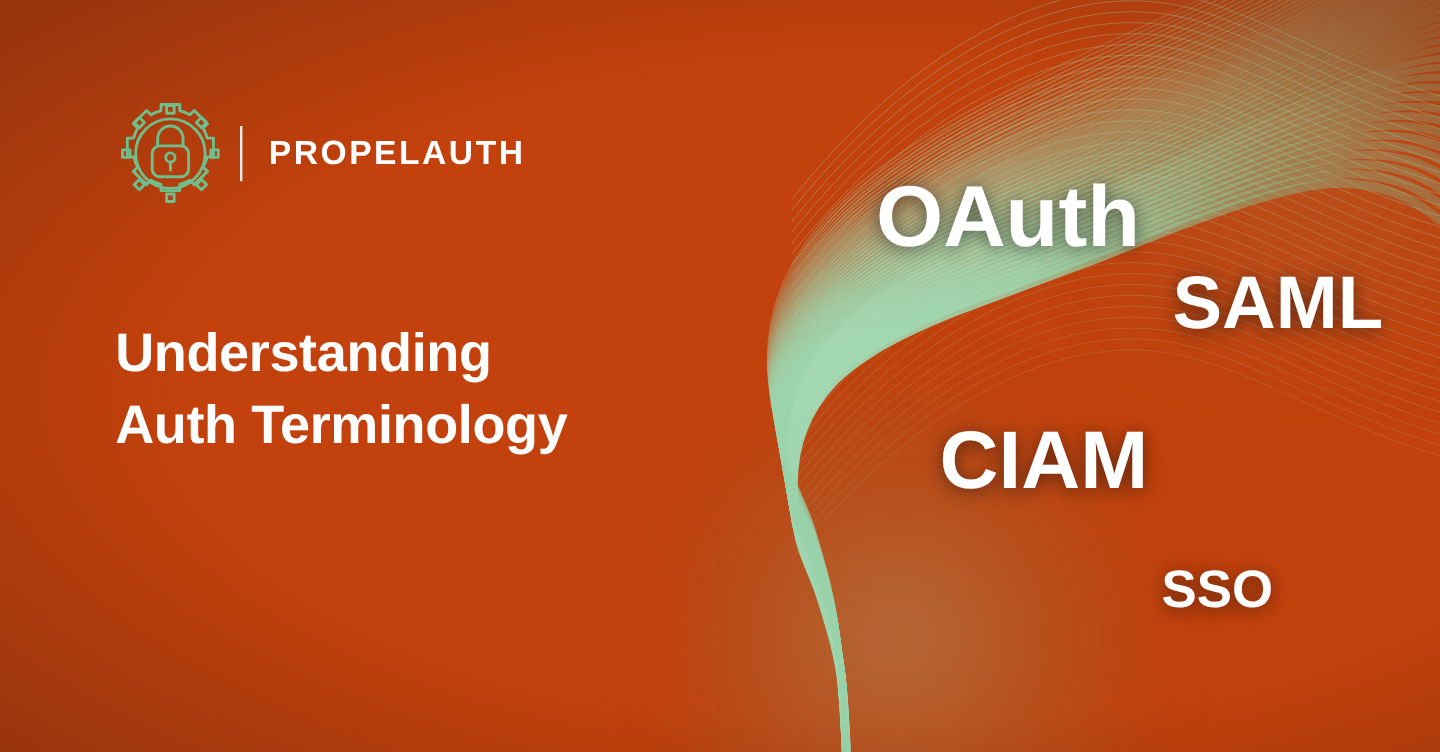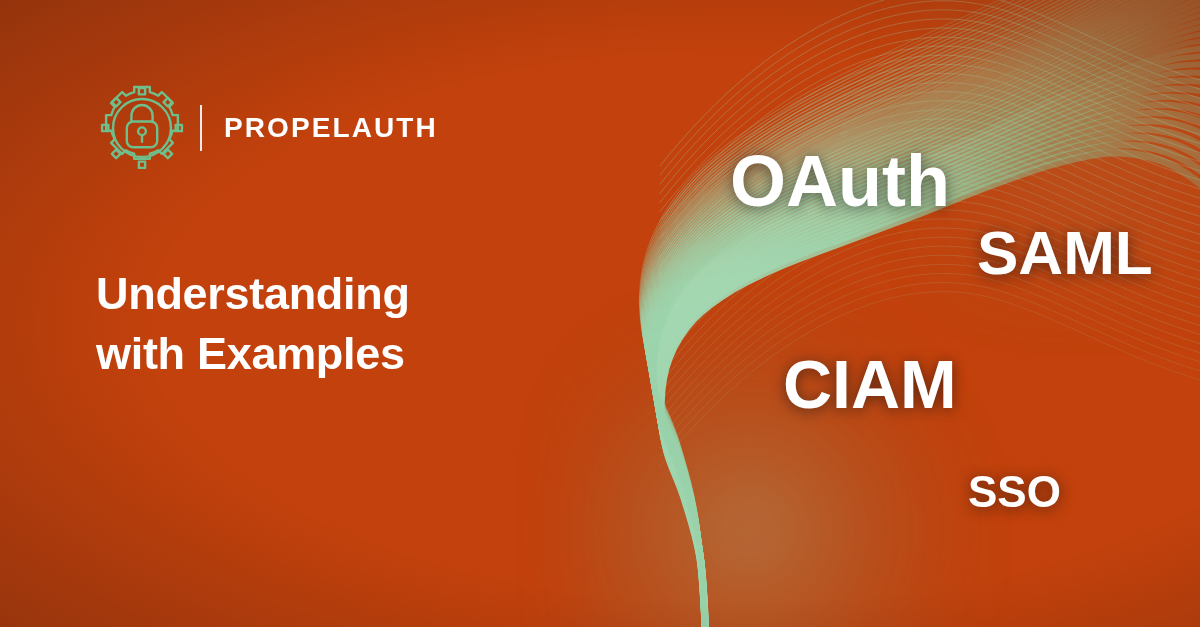--- a/index.html
+++ b/index.html
@@ -250,21 +250,21 @@
         <circle cx="50" cy="53.5" r="4.2"></circle>
         <path d="M50 57.5 v7.5"></path>
       </g>
     </svg>
     <div class="logo-divider"></div>
     <div class="logo-word">PROPELAUTH</div>
   </div>
 
   <h1 class="headline">
     <span class="hl">Understanding</span>
-    <span class="hl">with Examples</span>
+    <span class="hl">Auth Terminology</span>
   </h1>
 
   <div class="term term-oauth">OAuth</div>
   <div class="term term-saml">SAML</div>
   <div class="term term-ciam">CIAM</div>
   <div class="term term-sso">SSO</div>
 
 </div>
 
 </body></html>

